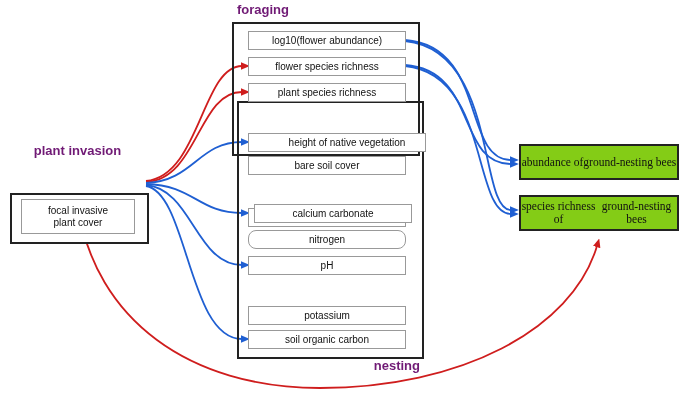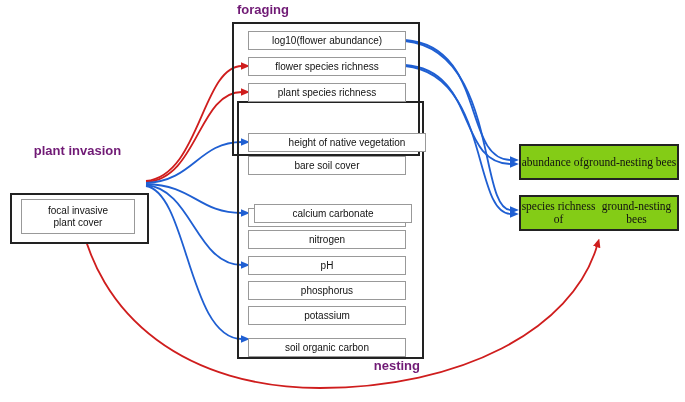--- a/index.html
+++ b/index.html
@@ -68,25 +68,24 @@
     </div>
   </div>
 
   <div class="node" style="left:248px;top:31px;width:156px;height:17px;">log10(flower abundance)</div>
   <div class="node" style="left:248px;top:57px;width:156px;height:17px;">flower species richness</div>
   <div class="node" style="left:248px;top:83px;width:156px;height:17px;">plant species richness</div>
   <div class="node" style="left:248px;top:133px;width:156px;height:17px;padding-left:20px;">height of native vegetation</div>
   <div class="node" style="left:248px;top:156px;width:156px;height:17px;">bare soil cover</div>
   <div class="node" style="left:248px;top:180px;width:156px;height:17px;margin-top:28px;">litter cover</div>
   <div class="node" style="left:254px;top:204px;width:156px;height:17px;">calcium carbonate</div>
-  <div class="node" style="left:248px;top:230px;width:156px;height:17px;">nitrogen</div>
+  <div class="node" style="left:248px;top:230px;width:156px;height:17px;border-radius:8px;">nitrogen</div>
   <div class="node" style="left:248px;top:256px;width:156px;height:17px;">pH</div>
-  <div class="node" style="left:248px;top:281px;width:156px;height:17px;">phosphorus</div>
   <div class="node" style="left:248px;top:306px;width:156px;height:17px;">potassium</div>
-  <div class="node" style="left:248px;top:330px;width:156px;height:17px;margin-top:8px;">soil organic carbon</div>
+  <div class="node" style="left:248px;top:330px;width:156px;height:17px;">soil organic carbon</div>
 
   <div class="bignode" style="left:519px;top:144px;width:156px;height:32px;">
     <div>abundance of</div>
     <div>ground-nesting bees</div>
   </div>
   <div class="bignode" style="left:519px;top:195px;width:156px;height:32px;">
     <div>species richness of</div>
     <div>ground-nesting bees</div>
   </div>
 

